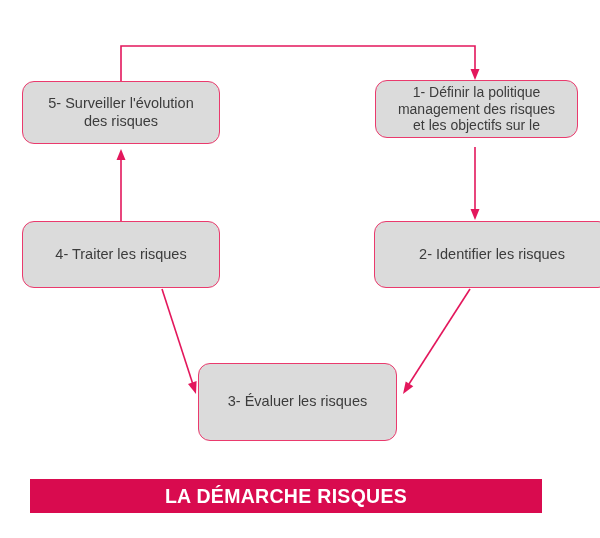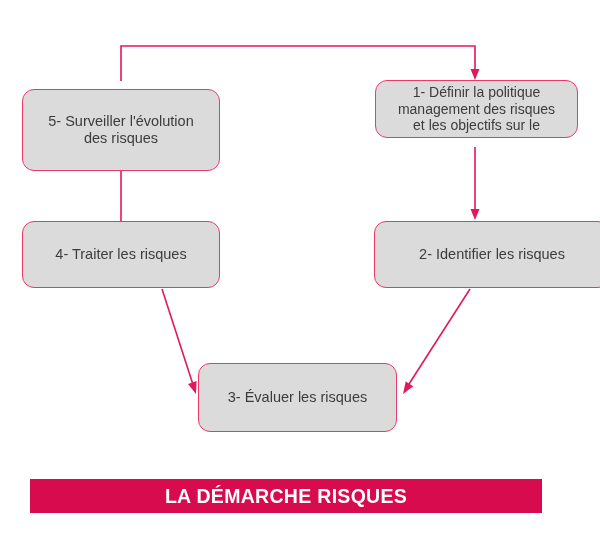--- a/index.html
+++ b/index.html
@@ -45,23 +45,23 @@
     text-align:center;
     color:var(--box_text);
     font-size:14.5px;
     line-height:1.18;
     box-sizing:border-box;
     padding:4px 8px;
   }
   .node span{display:block;white-space:nowrap;}
   .node-1{left:375px;top:80px;width:203px;height:58px;font-size:14px;text-align:right;}
   .node-2{left:374px;top:221px;width:236px;height:67px;}
-  .node-3{left:198px;top:363px;width:199px;height:69px;}
+  .node-3{left:198px;top:363px;width:199px;height:78px;}
   .node-4{left:22px;top:221px;width:198px;height:67px;}
-  .node-5{left:22px;top:81px;width:198px;height:82px;margin-top:8px;}
+  .node-5{left:22px;top:81px;width:198px;height:63px;}
   .banner{
     position:absolute;z-index:2;
     left:30px;top:479px;width:512px;height:34px;
     background:var(--banner_bg);
     color:var(--banner_text);
     display:flex;align-items:center;justify-content:center;
     font-size:19.5px;font-weight:bold;
     letter-spacing:0.3px;
   }
 </style>

